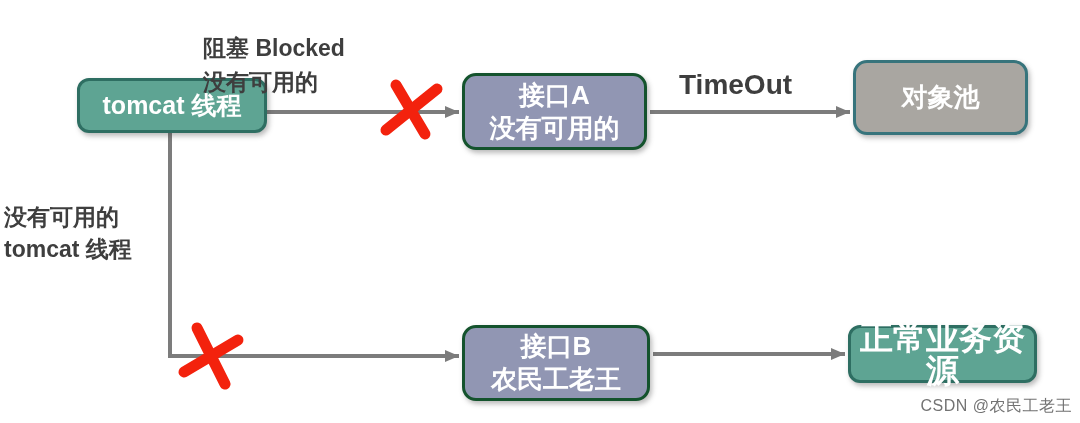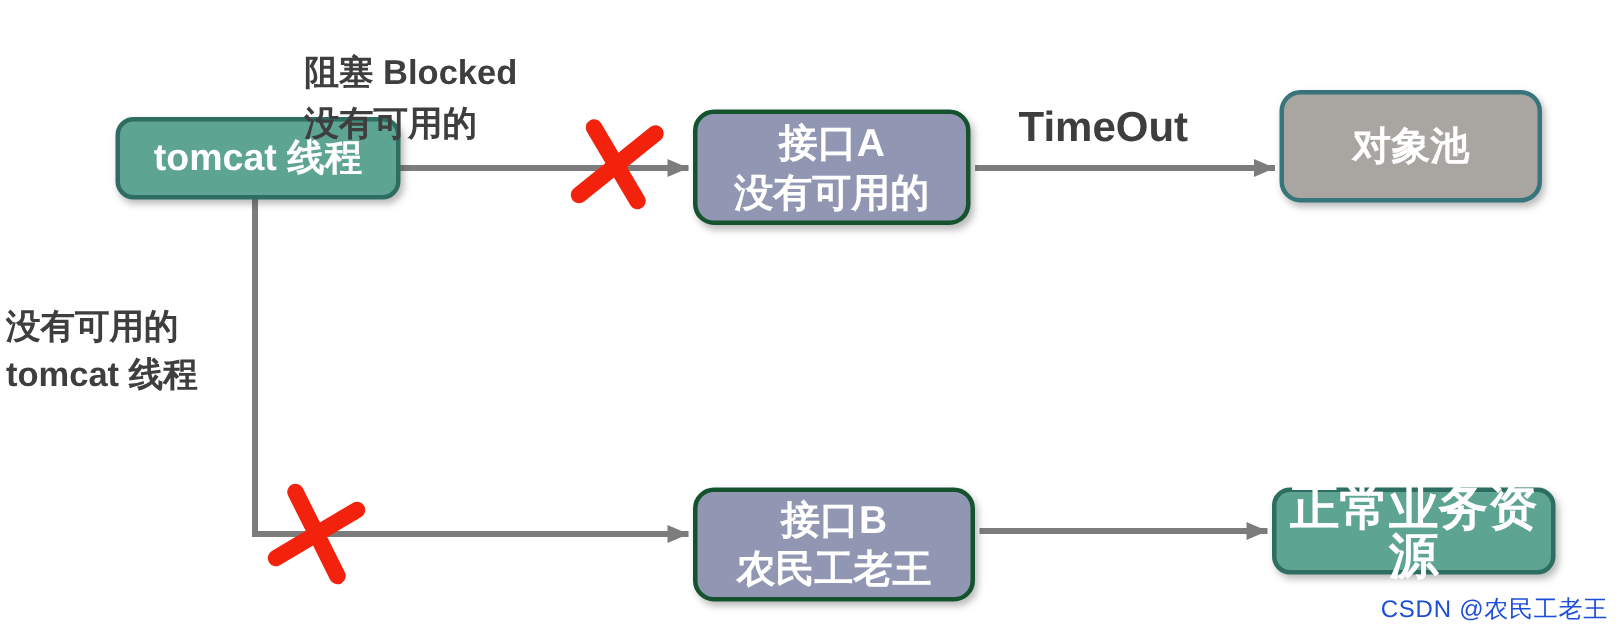--- a/index.html
+++ b/index.html
@@ -53,21 +53,21 @@
     z-index: 3;
   }
   #label-blocked   { left: 203px; top: 31px;  width: 230px; }
   #label-timeout   { left: 679px; top: 68px;  width: 140px; font-size: 28px; }
   #label-no-thread { left: 4px;   top: 201px; width: 175px; line-height: 32px; }
 
   .watermark {
     position: absolute;
     right: 8px;
     bottom: 6px;
-    color: #1d4ed8;
+    color: #737373;
     font-size: 16px;
     font-weight: 400;
     z-index: 3;
     letter-spacing: 0.5px;
   }
 </style>
 </head>
 <body>
 
 <div class="canvas">

